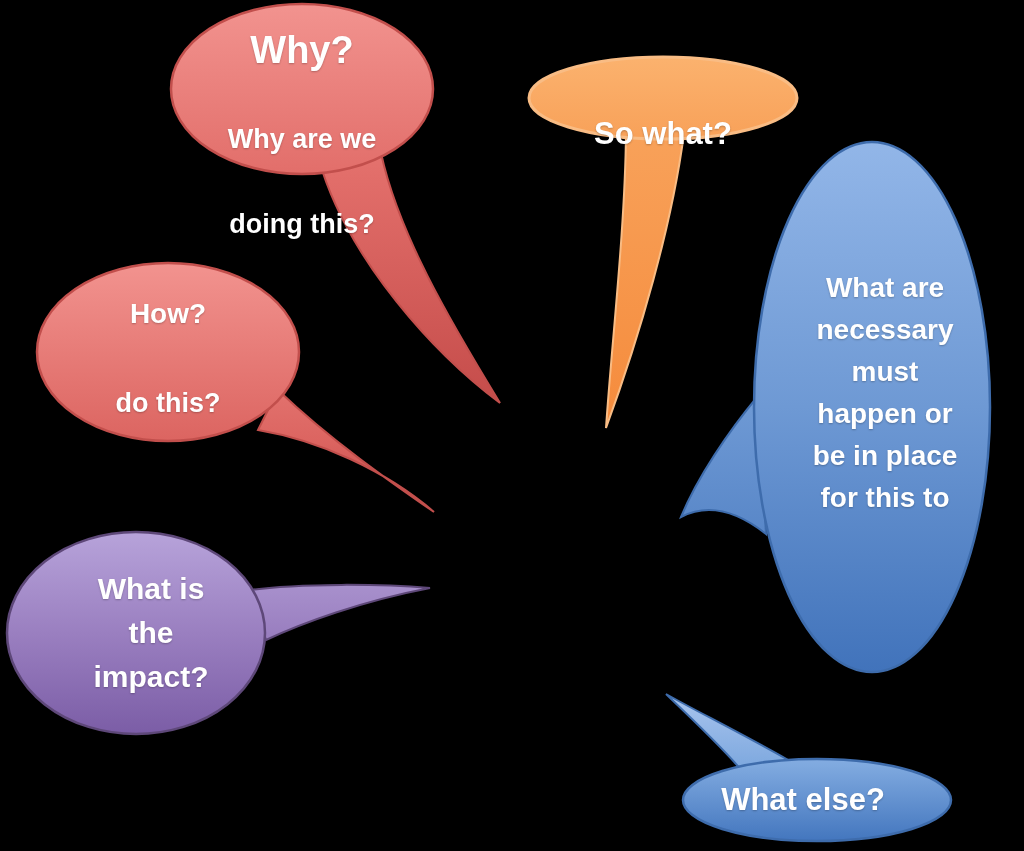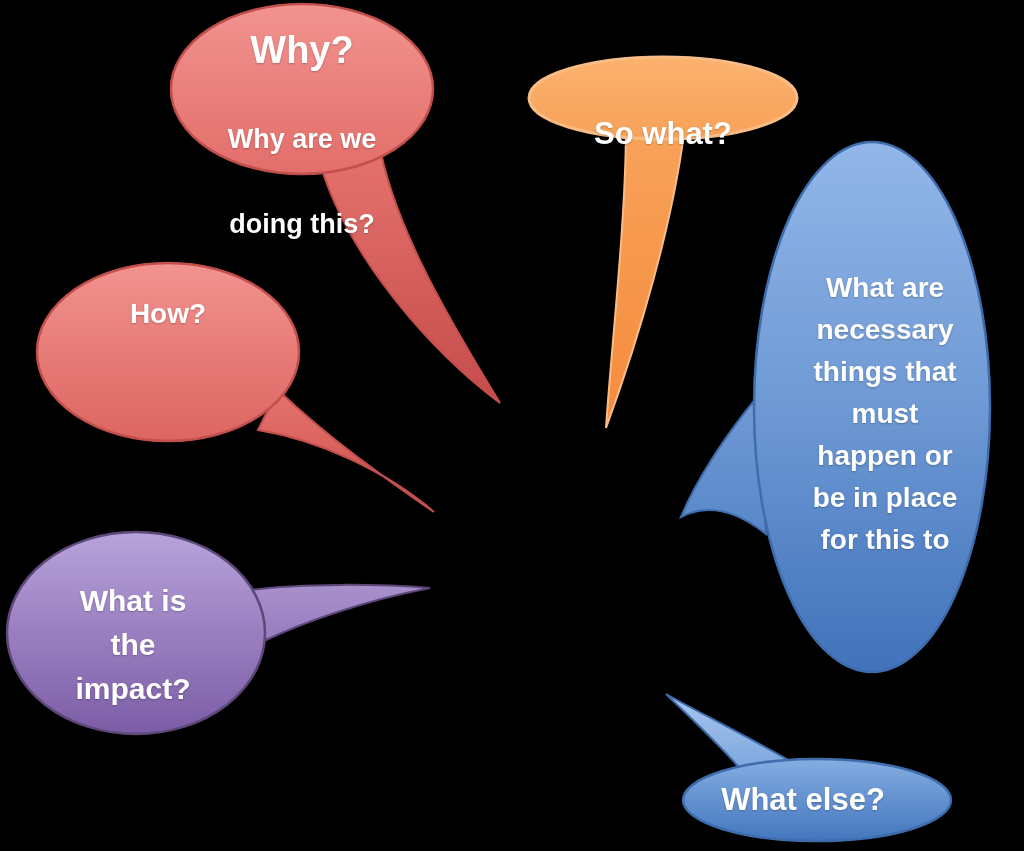--- a/index.html
+++ b/index.html
@@ -14,21 +14,21 @@
     text-shadow:0 1px 2px rgba(0,0,0,0.25);
     user-select:none;
     font-weight:bold;
   }
   .txt .t1{font-size:38px;line-height:46px;}
   .txt .t2{font-size:27px;line-height:37px;margin-top:48px;}
   .why-text{left:172px;top:27px;width:260px;}
   .how-text{left:37px;top:291px;width:262px;}
   .how-text .t1{font-size:28px;line-height:46px;text-align:center;}
   .sowhat-text{left:529px;top:80px;width:268px;font-size:31px;line-height:36px;margin-top:36px;}
-  .impact-text{left:4px;top:567px;width:258px;font-size:30px;line-height:44px;margin-top:12px;}
+  .impact-text{left:22px;top:567px;width:258px;font-size:30px;line-height:44px;}
   .necessary-text{left:783px;top:236px;width:204px;font-size:28px;line-height:42px;margin-top:31px;}
   .else-text{left:683px;top:782px;width:240px;font-size:31px;line-height:36px;}
 </style>
 </head>
 <body>
 
 <svg class="canvas-svg" width="1024" height="851" viewBox="0 0 1024 851">
   <defs>
     <linearGradient id="gradWhy" gradientUnits="userSpaceOnUse" x1="302" y1="4" x2="302" y2="410">
       <stop offset="0" stop-color="#F2938F"></stop>
@@ -98,32 +98,32 @@
   <div class="t2">Why are we</div>
   <div class="t2">doing this?</div>
 </div>
 
 <div class="txt sowhat-text">
   <div>So what?</div>
 </div>
 
 <div class="txt how-text">
   <div class="t1">How?</div>
+  <div class="t2">do this?</div>
 </div>
 
 <div class="txt impact-text">
   <div>What is</div>
   <div>the</div>
   <div>impact?</div>
 </div>
 
 <div class="txt necessary-text">
   <div>What are</div>
   <div>necessary</div>
-  <div>things that</div>
   <div>must</div>
   <div>happen or</div>
   <div>be in place</div>
   <div>for this to</div>
 </div>
 
 <div class="txt else-text">
   <div>What else?</div>
 </div>
 

